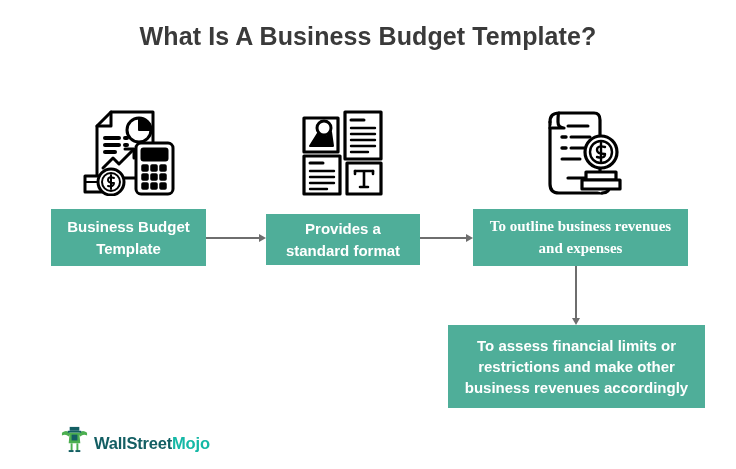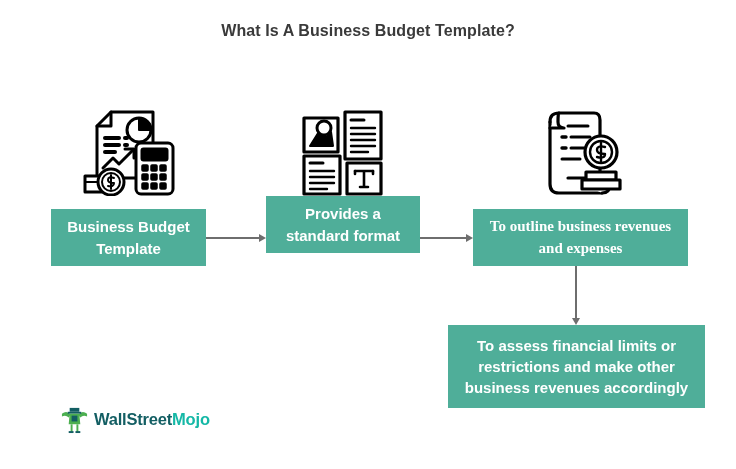--- a/index.html
+++ b/index.html
@@ -12,21 +12,21 @@
     position: relative;
     overflow: hidden;
   }
 
   #page-title {
     position: absolute;
     left: 0;
     top: 22px;
     width: 736px;
     text-align: center;
-    font-size: 16px;
+    font-size: 25px;
     font-weight: bold;
     color: #3a3a3a;
     letter-spacing: 0.1px;
   }
 
   
   .icon-wrap {
     position: absolute;
     display: flex;
     align-items: flex-end;
@@ -44,21 +44,21 @@
     font-size: 15px;
     font-weight: bold;
     line-height: 1.42;
     text-align: center;
     display: flex;
     align-items: center;
     justify-content: center;
     padding: 4px 8px;
   }
   #box-1 { left: 51px;  top: 209px; width: 155px; height: 57px; }
-  #box-2 { left: 266px; top: 196px; width: 154px; height: 57px; }
+  #box-2 { left: 266px; top: 214px; width: 154px; height: 51px; }
   #box-3 { left: 473px; top: 209px; width: 215px; height: 57px; font-family: Liberation Serif, serif; }
   #box-4 { left: 448px; top: 325px; width: 257px; height: 83px; }
 
   
   .h-arrow {
     position: absolute;
     height: 14px;
     display: flex;
     align-items: center;
   }
@@ -93,24 +93,24 @@
     border-top: 7px solid #6e6e6e;
     border-left: 4.5px solid transparent;
     border-right: 4.5px solid transparent;
   }
   #arrow-3 { left: 569px; top: 266px; height: 59px; }
 
   
   #brand-logo {
     position: absolute;
     left: 60px;
-    top: 404px;
+    top: 423px;
     height: 30px;
     display: flex;
-    align-items: center;
+    align-items: flex-end;
     gap: 5px;
   }
   #brand-text {
     font-size: 16.5px;
     font-weight: bold;
     letter-spacing: -0.2px;
     white-space: nowrap;
   }
   #brand-text .part-a { color: #135e63; }
   #brand-text .part-b { color: #15b8a6; }

